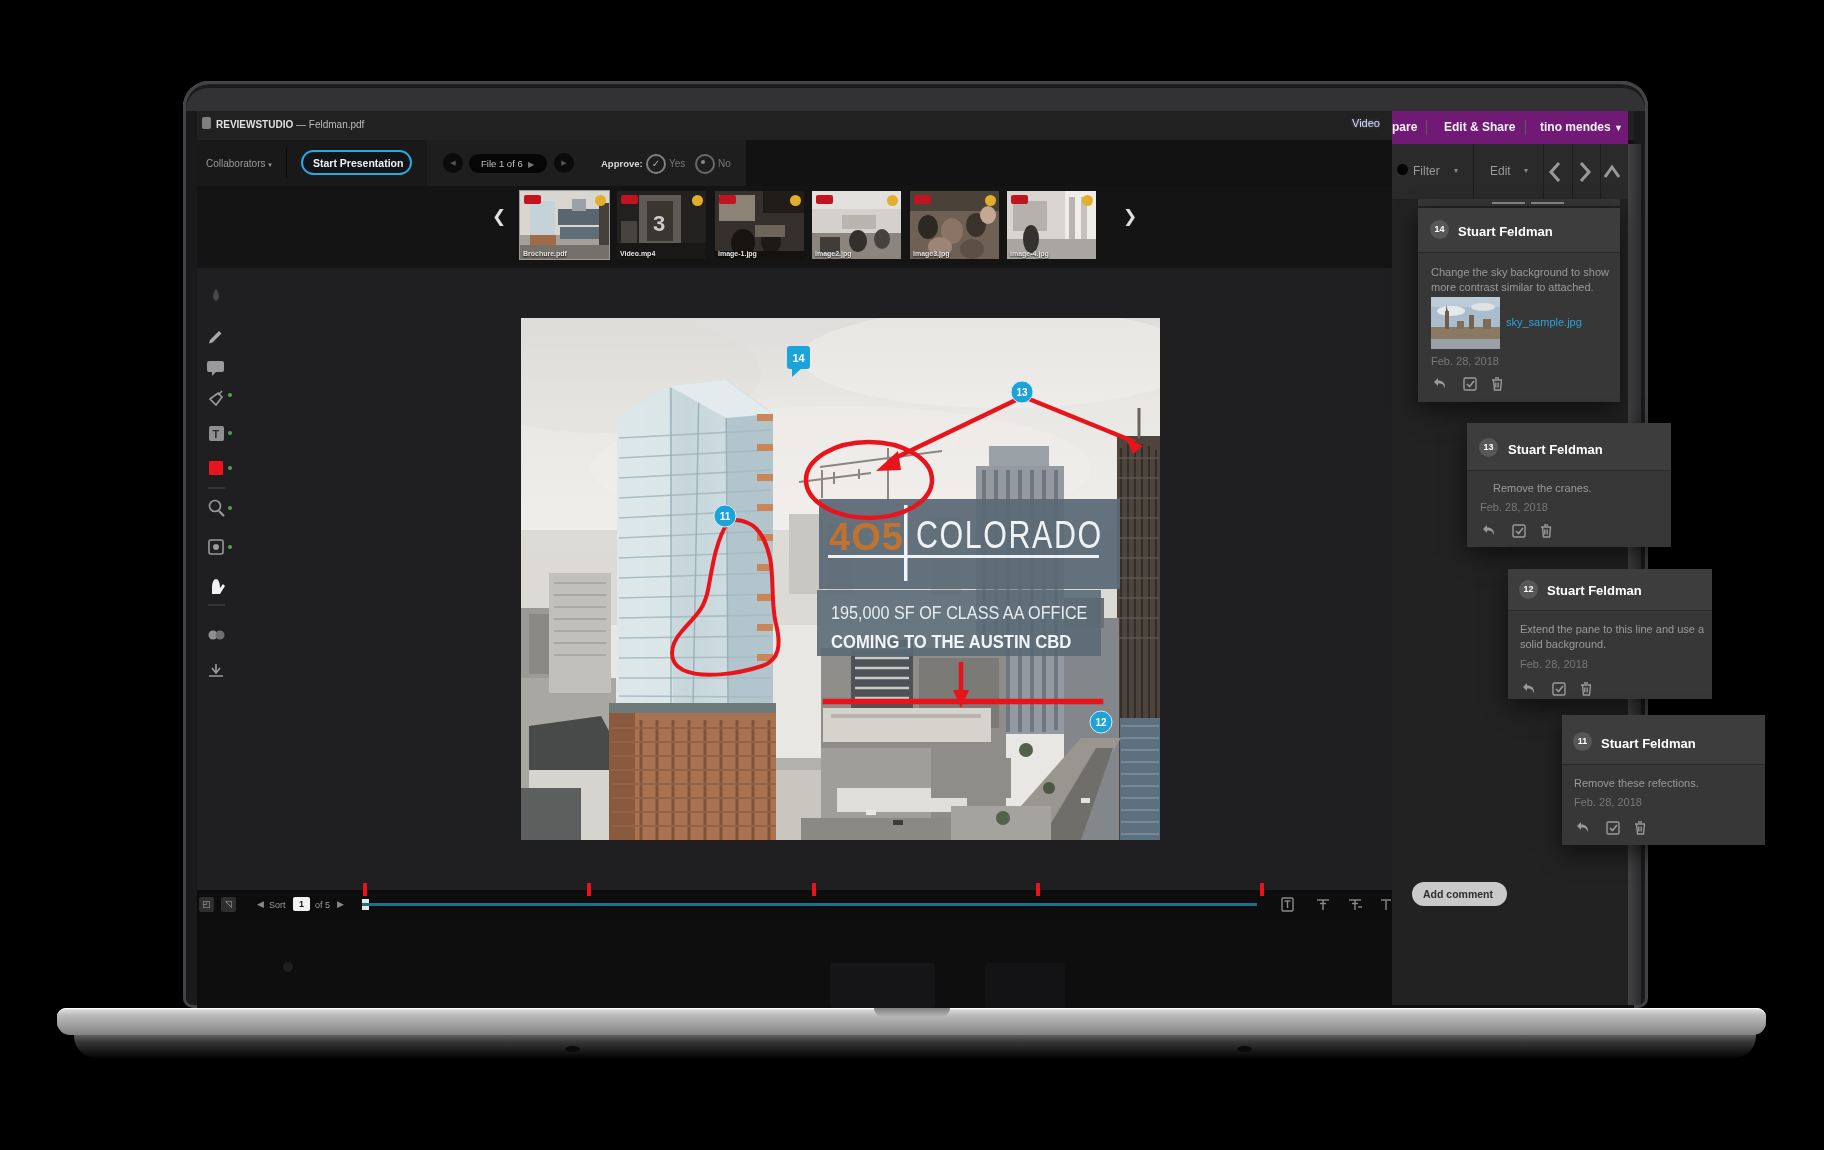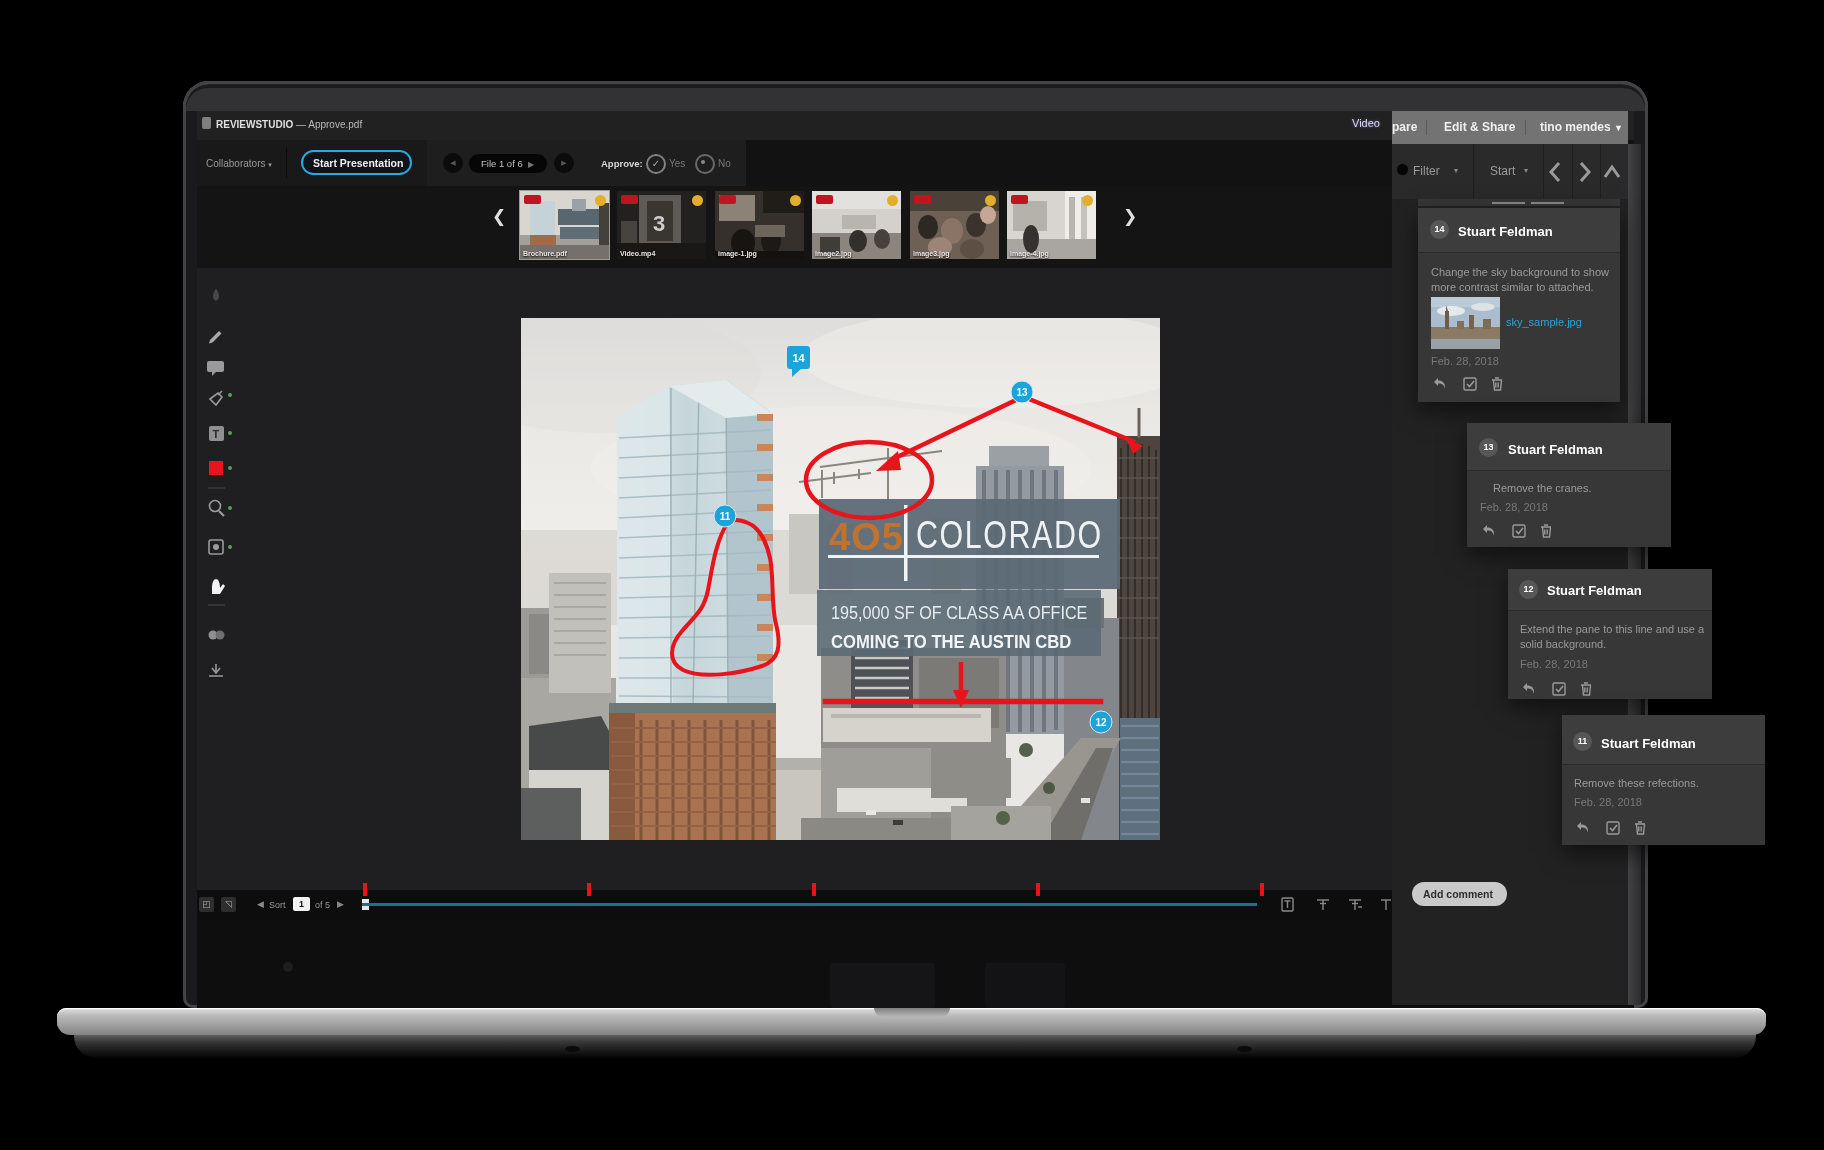--- a/index.html
+++ b/index.html
@@ -8,21 +8,21 @@
   #screen{left:183px;top:81px;width:1465px;height:927px;background:#1a1a1c;border-radius:26px 26px 10px 10px;box-shadow:inset 0 0 0 3px #434346, inset 0 3px 1px #68686c;}
   
   #titlebar{left:197px;top:111px;width:1437px;height:29px;background:#212122;}
   #toolbar{left:197px;top:140px;width:1437px;height:46px;background:#121212;}
   #filmstrip{left:197px;top:186px;width:1437px;height:82px;background:#141414;}
   #mainarea{left:197px;top:268px;width:1195px;height:622px;background:#1f1f21;}
   #bottombar{left:197px;top:890px;width:1195px;height:29px;background:#0d0d0d;}
   #belowui{left:197px;top:919px;width:1437px;height:89px;background:#0e0e0e;}
   
   #panel{left:1392px;top:111px;width:236px;height:894px;background:#222222;}
-  #panelmenu{left:1392px;top:111px;width:236px;height:33px;background:#737373;}
+  #panelmenu{left:1392px;top:111px;width:236px;height:33px;background:#701a75;}
   #filterrow{left:1392px;top:144px;width:236px;height:55px;background:#2a2a2a;}
   #edgestrip{left:1628px;top:144px;width:13px;height:861px;background:linear-gradient(90deg,#434345,#2c2c2d);}
   .card{background:#373737;box-shadow:0 8px 22px rgba(0,0,0,.55);}
   .cardhead{position:absolute;left:0;top:0;width:100%;background:#3d3d3d;}
   .badge{position:absolute;width:19px;height:19px;border-radius:50%;background:#575757;color:#fff;font-size:9px;font-weight:bold;text-align:center;line-height:19px;}
   .cname{position:absolute;color:#fff;font-weight:bold;font-size:13px;}
   .cdiv{position:absolute;left:0;width:100%;height:1px;background:#2b2b2b;}
   .ctext{position:absolute;color:#9a9a9a;font-size:11px;line-height:15px;}
   .cdate{position:absolute;color:#787878;font-size:11px;}
   
@@ -47,21 +47,21 @@
         <path d="M36 8 l2.5 2.5 L43 5" fill="none" stroke="#9a9a9a" stroke-width="1.6"></path>
         <path d="M61 4 h10 M64 2 h4 M62.5 4.5 l1 9.5 h6 l1 -9.5 M64.8 6.5 v5 M67.2 6.5 v5" fill="none" stroke="#9a9a9a" stroke-width="1.4"></path>
       </g>
     </defs>
   </svg>
   <div class="abs" id="screen"></div>
   <div class="abs" style="left:186px;top:88px;width:1459px;height:23px;background:#323235;border-radius:22px 22px 0 0;"></div>
 
   <div class="abs" id="titlebar">
     <div class="txt" style="left:5px;top:6px;width:9px;height:12px;background:#7f7f7f;border-radius:2px;"></div>
-    <div class="txt" style="left:19px;top:8px;font-size:10px;color:#e0e0e0;"><b>REVIEWSTUDIO</b><span style="color:#bbbbbb;"> — Approve.pdf</span></div>
+    <div class="txt" style="left:19px;top:8px;font-size:10px;color:#e0e0e0;"><b>REVIEWSTUDIO</b><span style="color:#bbbbbb;"> — Feldman.pdf</span></div>
     <div class="txt" style="left:1155px;top:6px;font-size:11px;color:#dcdcec;text-shadow:0 0 3px #66a;">Video</div>
   </div>
   <div class="abs" id="toolbar">
     <div class="txt" style="left:0;top:0;width:230px;height:46px;background:#191919;"></div>
     <div class="txt" style="left:230px;top:0;width:319px;height:46px;background:#1e1e1e;"></div>
     <div class="txt" style="left:9px;top:18px;font-size:10px;color:#9a9a9a;">Collaborators <span style="font-size:7px;">▾</span></div>
     <div class="txt" style="left:89px;top:8px;width:1px;height:30px;background:#0a0a0a;"></div>
     <div class="txt" style="left:104px;top:10px;width:107px;height:21px;border:2px solid #2aa9e0;border-radius:14px;background:#101418;"></div>
     <div class="txt" style="left:116px;top:17px;font-size:10.5px;font-weight:bold;color:#f0f0f0;text-align:center;">Start Presentation</div>
     <div class="txt" style="left:246px;top:13px;width:20px;height:20px;border-radius:50%;background:#0b0b0b;color:#555;font-size:7px;text-align:center;line-height:20px;">◀</div>
@@ -384,21 +384,21 @@
     <div class="txt" style="left:34px;top:9px;width:1px;height:15px;background:#5a5a5a;"></div>
     <div class="txt" style="left:52px;top:9px;font-size:12px;font-weight:bold;color:#f0f0f0;">Edit &amp; Share</div>
     <div class="txt" style="left:133px;top:9px;width:1px;height:15px;background:#5a5a5a;"></div>
     <div class="txt" style="left:148px;top:9px;font-size:12px;font-weight:bold;color:#f0f0f0;">tino mendes <span style="font-size:9px;">▼</span></div>
   </div>
   <div class="abs" id="filterrow">
     <div class="txt" style="left:5px;top:20px;width:11px;height:11px;border-radius:50%;background:#050505;"></div>
     <div class="txt" style="left:21px;top:20px;font-size:12px;color:#9a9a9a;">Filter</div>
     <div class="txt" style="left:62px;top:22px;font-size:8px;color:#888;">▾</div>
     <div class="txt" style="left:81px;top:0;width:1px;height:55px;background:#1e1e1e;"></div>
-    <div class="txt" style="left:98px;top:20px;font-size:12px;color:#9a9a9a;">Start</div>
+    <div class="txt" style="left:98px;top:20px;font-size:12px;color:#9a9a9a;">Edit</div>
     <div class="txt" style="left:132px;top:22px;font-size:8px;color:#888;">▾</div>
     <div class="txt" style="left:151px;top:0;width:1px;height:55px;background:#1e1e1e;"></div>
     <div class="txt" style="left:180px;top:0;width:1px;height:55px;background:#1e1e1e;"></div>
     <div class="txt" style="left:208px;top:0;width:1px;height:55px;background:#1e1e1e;"></div>
     <svg class="abs" style="left:155px;top:17px;" width="75" height="22" viewBox="0 0 75 22">
       <g stroke="#9a9a9a" stroke-width="3" fill="none">
         <path d="M12 2 L4 11 L12 20"></path>
         <path d="M34 2 L42 11 L34 20"></path>
         <path d="M58 16 L65 6 L72 16"></path>
       </g>

